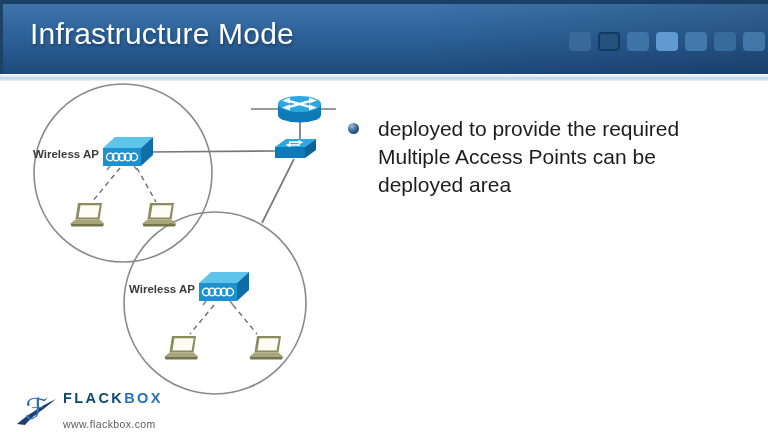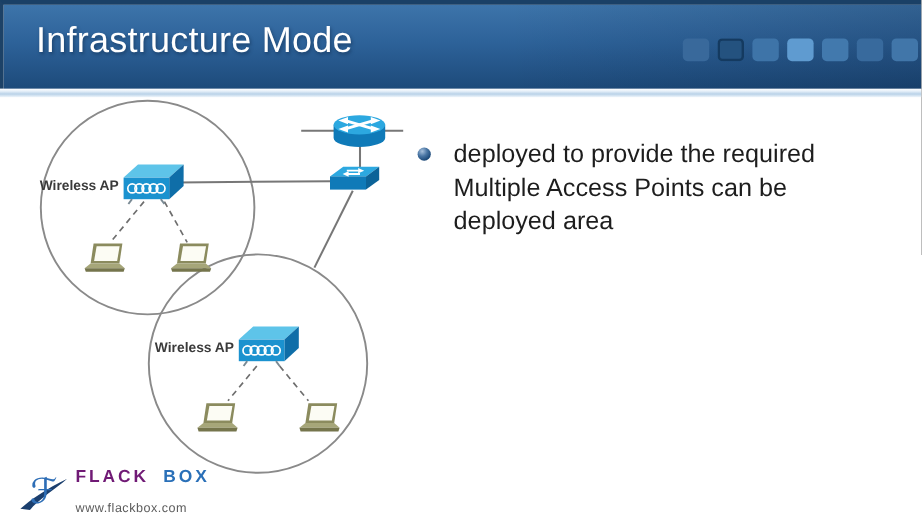--- a/index.html
+++ b/index.html
@@ -44,22 +44,22 @@
     margin-left:19px;color:#1d1d1d;font-size:21px;line-height:28px;font-weight:400;
   }
   
   .diagram{position:absolute;left:0;top:80px;}
   .ap-label{font-family:"Liberation Sans",sans-serif;font-size:11.5px;font-weight:700;fill:#3a3a3a;}
   
   .footer{
     position:absolute;left:16px;top:390px;display:flex;align-items:center;gap:5px;
   }
   .brand-line{white-space:nowrap;line-height:15px;}
-  .brand-primary{font-size:14.5px;font-weight:700;letter-spacing:2.4px;color:#701a75;}
-  .brand-accent{font-size:14.5px;font-weight:700;letter-spacing:2.4px;color:#2a70b8;margin-left:12px;}
+  .brand-primary{font-size:14.5px;font-weight:700;letter-spacing:2.4px;color:#0c4a6e;}
+  .brand-accent{font-size:14.5px;font-weight:700;letter-spacing:2.4px;color:#2a70b8;}
   .brand-url{font-size:10.5px;color:#5c5c5c;letter-spacing:0.4px;margin-top:12px;}
 </style>
 </head>
 <body>
 
 <div class="slide">
 
   <div class="header">
     <div class="page-title">Infrastructure Mode</div>
     <div class="deco-squares">

